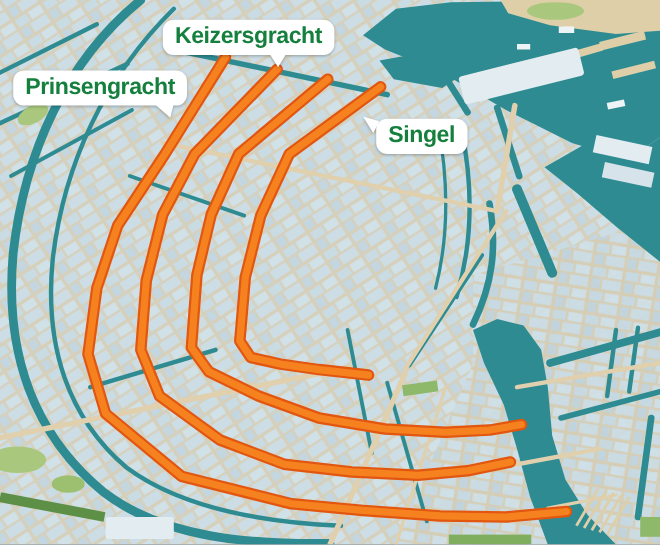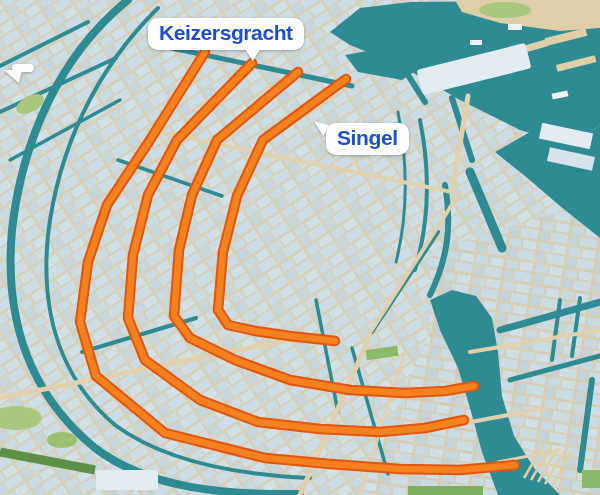--- a/index.html
+++ b/index.html
@@ -5,29 +5,29 @@
   html,body{margin:0;padding:0;background:#777;}
   .stage{
     position:relative;width:600px;height:495px;overflow:hidden;
     font-family:"Liberation Sans","DejaVu Sans",sans-serif;
     background:#d9e4ea;
   }
   .stage svg{position:absolute;left:0;top:0;display:block;}
   .labels{position:absolute;left:0;top:0;width:100%;height:100%;pointer-events:none;}
   .canal-label{
     position:absolute;
-    background:#fff;color:#1d4ed8;
+    background:#fff;color:#15803d;
     font-weight:700;font-size:21px;letter-spacing:-0.4px;line-height:1.15;
     padding:3px 11px 5px;border-radius:10px;white-space:nowrap;
     filter:drop-shadow(0 1px 1.5px rgba(0,0,0,.28));
   }
   .lbl-pr{left:12px;top:64px;}
   .lbl-kz{left:148px;top:18px;}
   .lbl-hr{left:318px;top:40px;}
-  .lbl-sg{left:326px;top:108px;margin-top:15px;}
+  .lbl-sg{left:342px;top:108px;}
   .tail{position:absolute;background:#fff;}
   .tail-pr{right:12px;bottom:-11px;width:18px;height:13px;clip-path:polygon(0 0,100% 0,82% 100%);}
   .tail-kz{left:62%;bottom:-11px;width:16px;height:13px;clip-path:polygon(0 0,100% 0,52% 100%);}
   .tail-hr{left:26px;bottom:-12px;width:20px;height:14px;clip-path:polygon(0 0,100% 0,8% 100%);}
   .tail-sg{left:-12px;top:-2px;width:15px;height:15px;clip-path:polygon(0 0,100% 28%,62% 100%);}
 </style>
 </head>
 <body>
 
 <div class="stage">
@@ -145,20 +145,21 @@
   <g fill="none" stroke-width="6.5" stroke-linecap="round" stroke-linejoin="round" stroke="#f5821f">
     <use href="#cp-p"></use>
     <use href="#cp-k"></use>
     <use href="#cp-h"></use>
     <use href="#cp-s"></use>
   </g>
 </svg>
 
 <div class="labels">
   <div class="canal-label lbl-pr">
+    <span>Prinsengracht</span>
     <span class="tail tail-pr"></span>
   </div>
   <div class="canal-label lbl-kz">
     <span>Keizersgracht</span>
     <span class="tail tail-kz"></span>
   </div>
   <div class="canal-label lbl-sg">
     <span>Singel</span>
     <span class="tail tail-sg"></span>
   </div>

